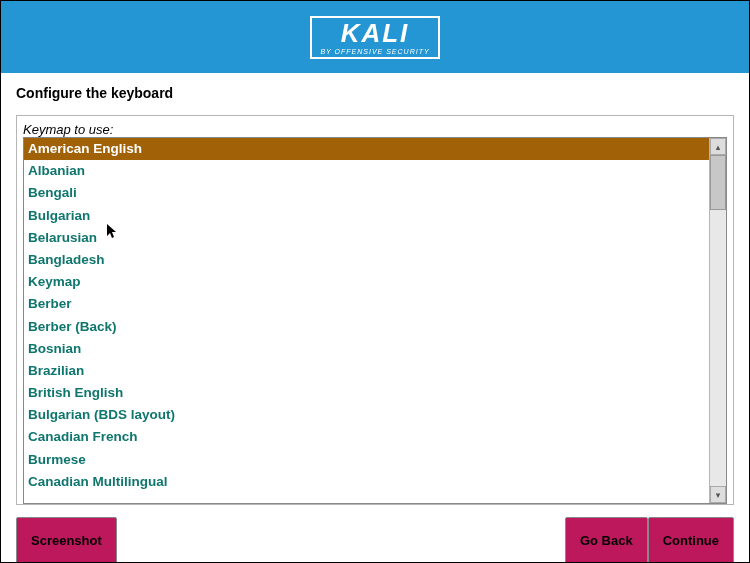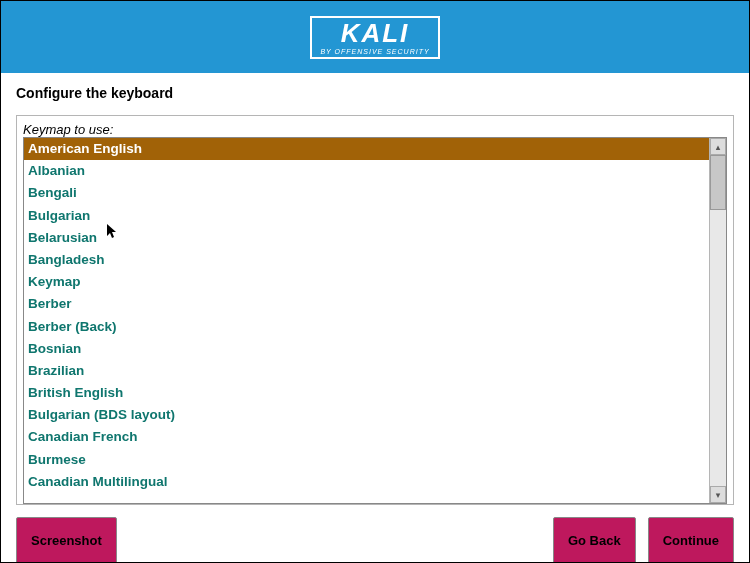--- a/index.html
+++ b/index.html
@@ -123,21 +123,20 @@
       border: 1px solid #888;
       background: #be185d;
       padding: 15px 14px;
       font-weight: 700;
       font-size: 13px;
       cursor: pointer;
       border-radius: 2px;
     }
     .footer-right {
       display: flex;
-      gap: 12px;
     }
     .cursor {
       position: absolute;
       left: 107px;
       top: 224px;
       font-size: 14px;
       color: #000;
       pointer-events: none;
     }
   </style>

